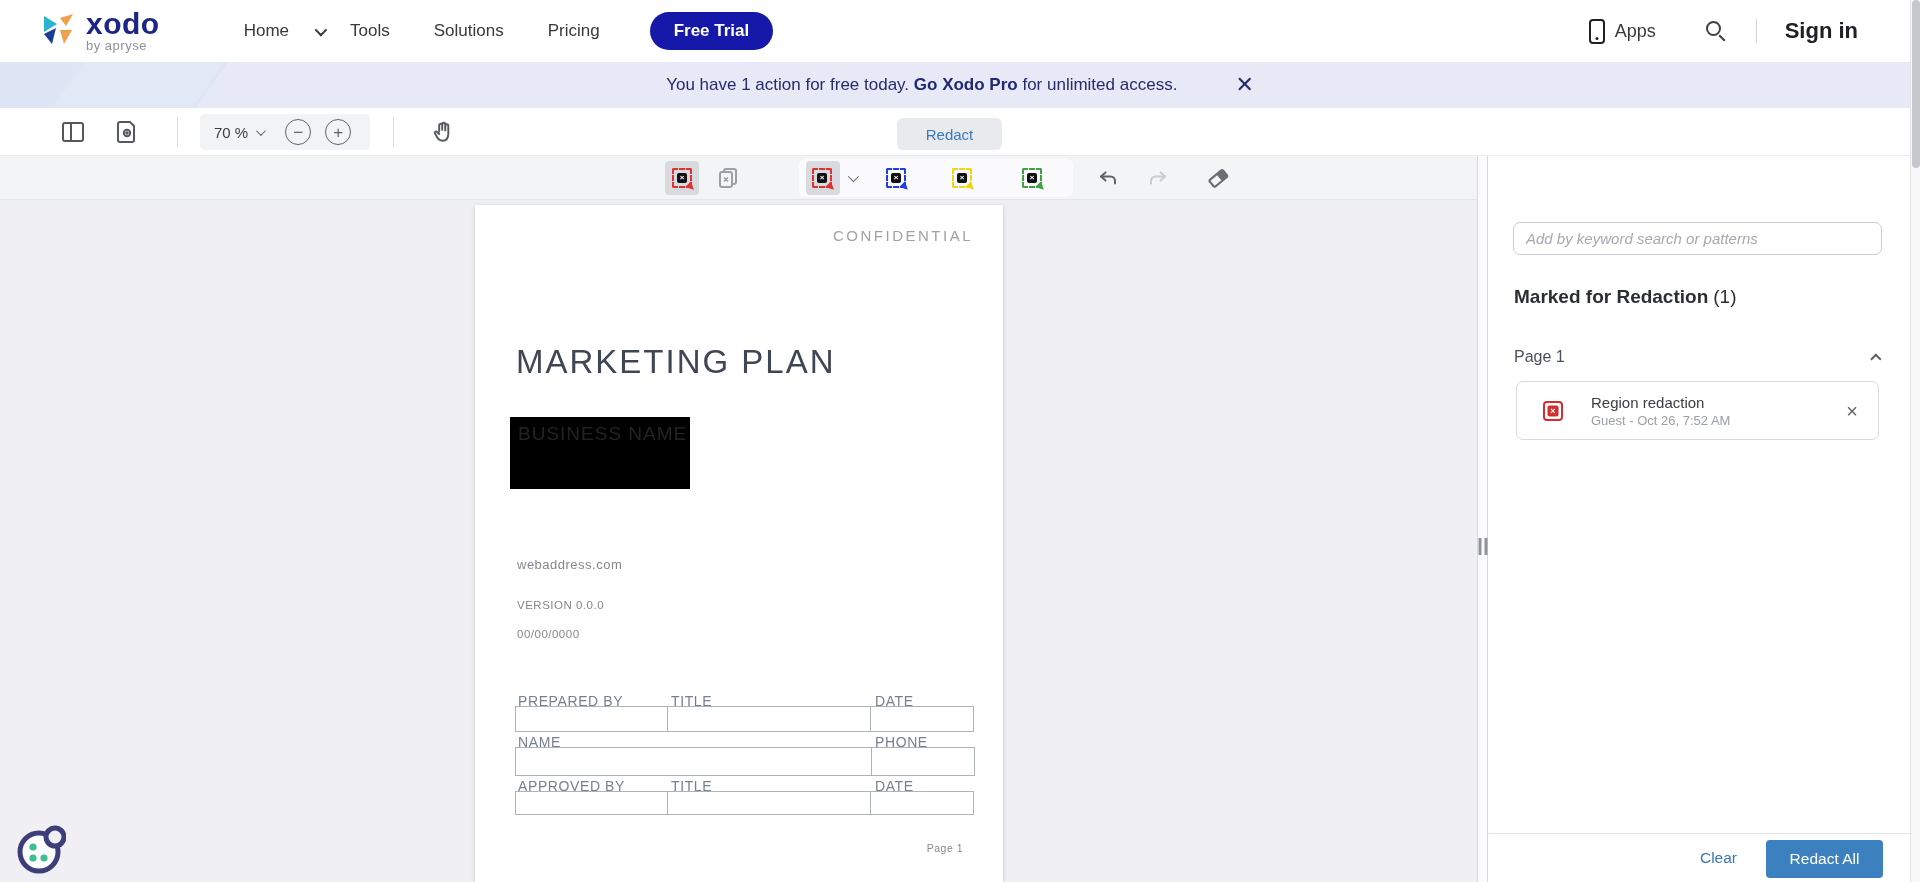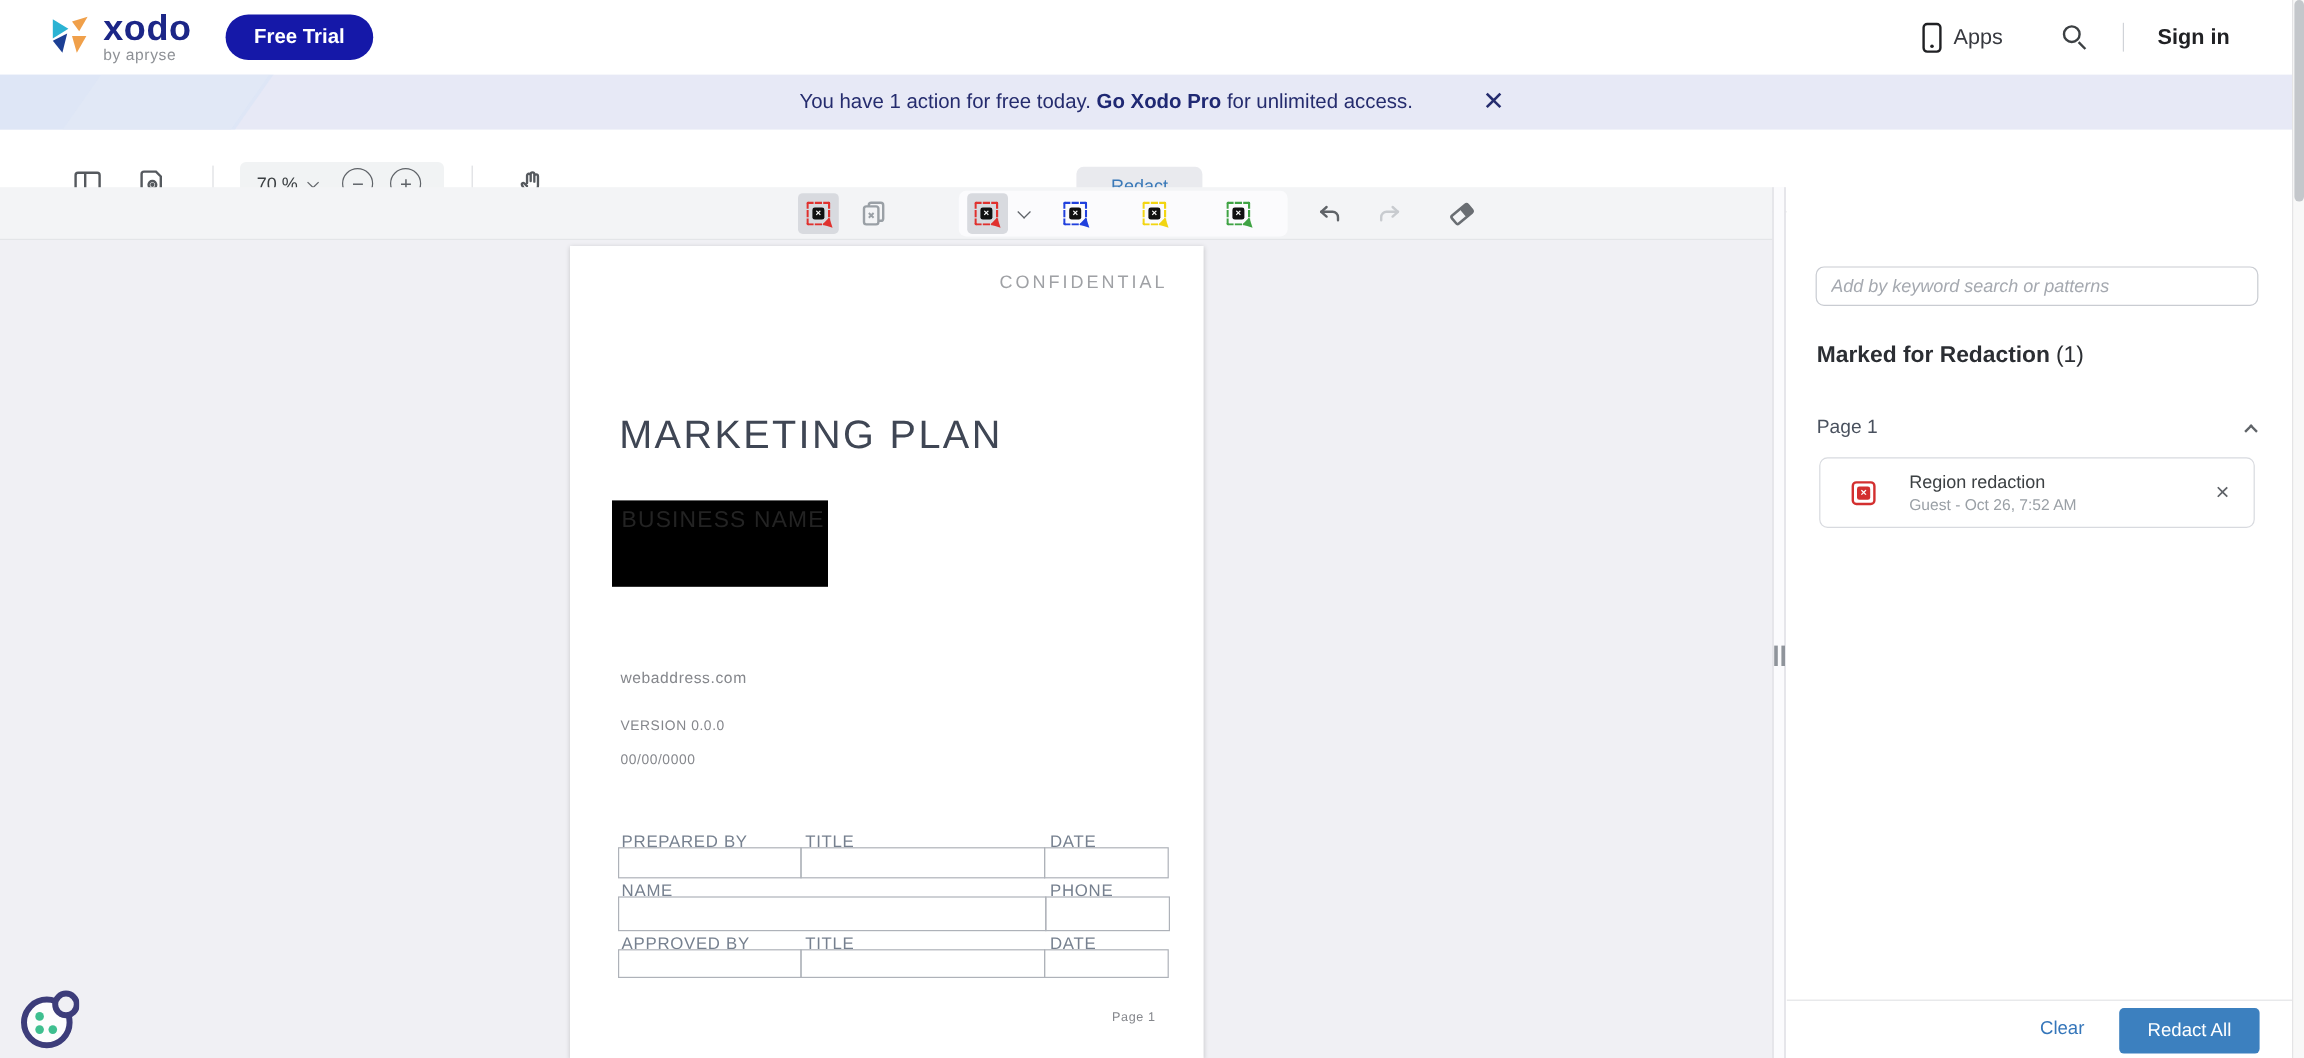--- a/index.html
+++ b/index.html
@@ -17,32 +17,32 @@
   .free-trial { margin-left:28px; background:#1518a8; color:#fff; font-size:17px; font-weight:bold; border:none; border-radius:22px; padding:9px 24px; cursor:pointer; }
   .nav-right { margin-left:auto; display:flex; align-items:center; margin-right:62px; gap:0; }
   .apps-btn { display:flex; align-items:center; gap:10px; cursor:pointer; }
   .phone-icon { width:16px; height:25px; border:2.5px solid #202124; border-radius:4px; position:relative; }
   .phone-icon::after { content:""; position:absolute; bottom:2px; left:50%; transform:translateX(-50%); width:3px; height:3px; background:#202124; border-radius:50%; }
   .apps-label { font-size:18px; color:#37393f; }
   .search-btn { margin-left:48px; cursor:pointer; width:24px; height:24px; position:relative; }
   .search-circle { width:15px; height:15px; border:2px solid #3c4043; border-radius:50%; position:absolute; top:2px; left:2px; }
   .search-handle { position:absolute; width:8px; height:2px; background:#3c4043; transform:rotate(45deg); bottom:4px; right:2px; }
   .nav-divider { width:1px; height:24px; background:#d0d3d8; margin:0 28px; }
-  .sign-in { font-size:18px; font-weight:bold; color:#202124; cursor:pointer; }
+  .sign-in { font-size:22px; font-weight:bold; color:#202124; cursor:pointer; }
 
   
   .banner { position:absolute; top:62px; left:0; width:1920px; height:46px; background:#e7e9f6; display:flex; align-items:center; justify-content:center; gap:58px; overflow:hidden; }
   .banner-deco1 { position:absolute; left:-60px; top:-20px; width:260px; height:120px; background:#dce5f6; transform:skewX(-35deg); opacity:.8; }
   .banner-deco2 { position:absolute; left:60px; top:-30px; width:140px; height:130px; background:#e2e9f7; transform:skewX(-35deg); opacity:.6; }
   .banner-text { font-size:17px; color:#252c6e; position:relative; }
   .banner-link { font-weight:bold; color:#1f2873; cursor:pointer; }
   .banner-close { font-size:22px; color:#252c6e; cursor:pointer; line-height:1; position:relative; }
 
   
-  .toolbar1 { position:absolute; top:108px; left:0; width:1920px; height:48px; background:#fff; border-bottom:1px solid #ececee;margin-top:21px; }
+  .toolbar1 { position:absolute; top:108px; left:0; width:1920px; height:48px; background:#fff; border-bottom:1px solid #ececee; }
   .tb1-icon { position:absolute; top:50%; transform:translateY(-50%); cursor:pointer; display:flex; align-items:center; justify-content:center; }
   .sidebar-toggle { left:62px; width:22px; height:20px; border:2px solid #55595e; border-radius:3px; }
   .sidebar-toggle::after { content:""; position:absolute; left:6px; top:0; width:2px; height:100%; background:#55595e; }
   .tb-divider { position:absolute; top:9px; width:1px; height:30px; background:#dcdee1; }
   .zoom-group { position:absolute; left:200px; top:6px; width:170px; height:36px; background:#f1f3f4; border-radius:5px; display:flex; align-items:center; }
   .zoom-level { font-size:15px; color:#3c4043; margin-left:14px; cursor:pointer; display:flex; align-items:center; gap:8px; }
   .zoom-chev { width:7px; height:7px; border-right:1.5px solid #5f6368; border-bottom:1.5px solid #5f6368; transform:rotate(45deg) translateY(-2px); }
   .zoom-btn { width:26px; height:26px; border:1.5px solid #5f6368; border-radius:50%; color:#5f6368; font-size:17px; display:flex; align-items:center; justify-content:center; cursor:pointer; line-height:1; }
   .zoom-out { margin-left:22px; } .zoom-in { margin-left:14px; }
   .redact-main-btn { position:absolute; left:897px; top:10px; width:105px; height:32px; background:#e9eaee; border:none; border-radius:6px; color:#3a79b8; font-size:15px; cursor:pointer; font-family:"Liberation Sans",sans-serif; }
@@ -120,20 +120,27 @@
       <polygon points="4,4 17,12 4,20" fill="#2bb3d3"></polygon>
       <polygon points="20,6 33,2 26,14" fill="#f0a04a"></polygon>
       <polygon points="4,22 16,16 12,32" fill="#1c3f94"></polygon>
       <polygon points="20,18 32,18 24,32" fill="#f0a04a"></polygon>
     </svg>
     <div class="logo-text">
       <span class="logo-brand">xodo</span>
       <span class="logo-byline">by apryse</span>
     </div>
   </div>
+  <nav class="nav-links">
+    <span class="nav-link">Home</span>
+    <span class="nav-chev"></span>
+    <span class="nav-link">Tools</span>
+    <span class="nav-link">Solutions</span>
+    <span class="nav-link">Pricing</span>
+  </nav>
   <button class="free-trial">Free Trial</button>
   <div class="nav-right">
     <div class="apps-btn">
       <span class="phone-icon"></span>
       <span class="apps-label">Apps</span>
     </div>
     <div class="search-btn">
       <span class="search-circle"></span>
       <span class="search-handle"></span>
     </div>

